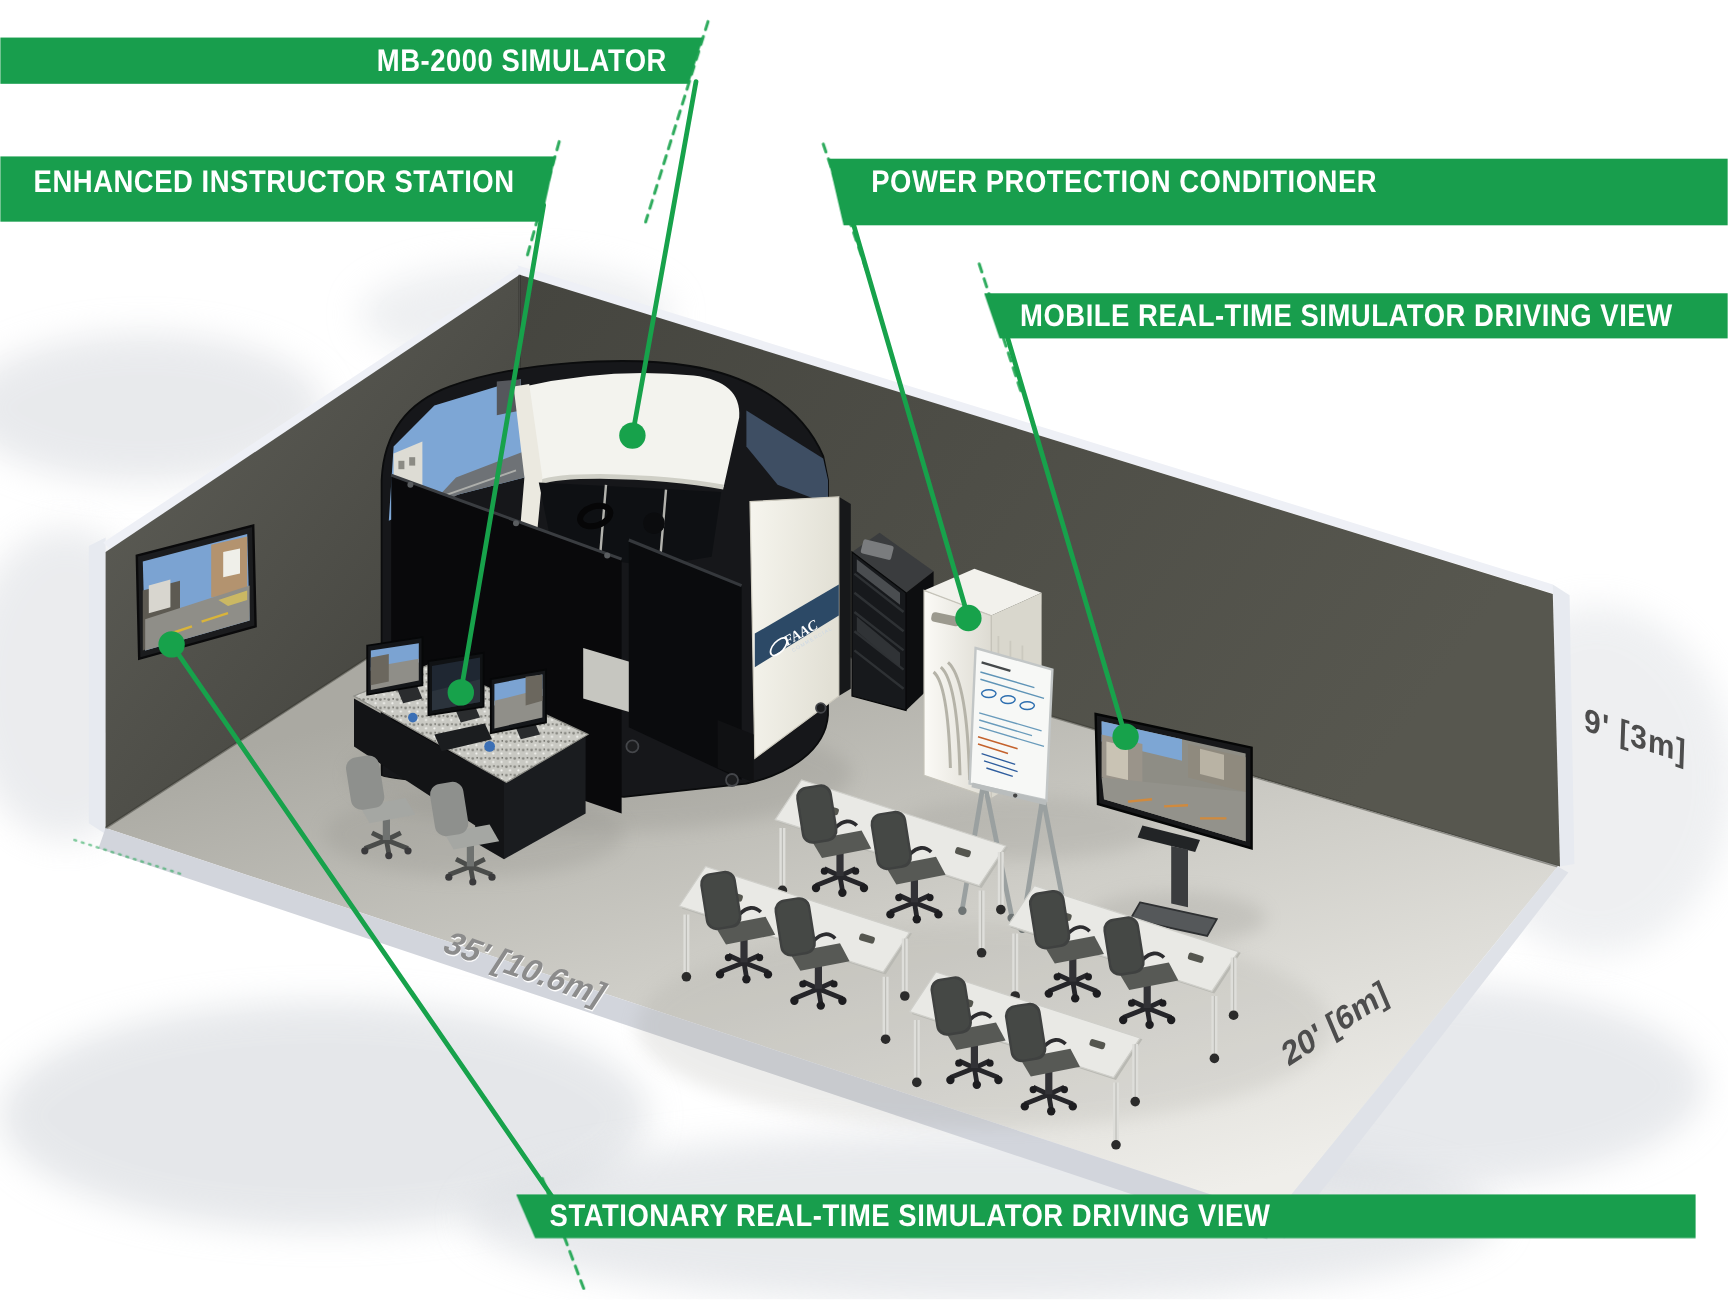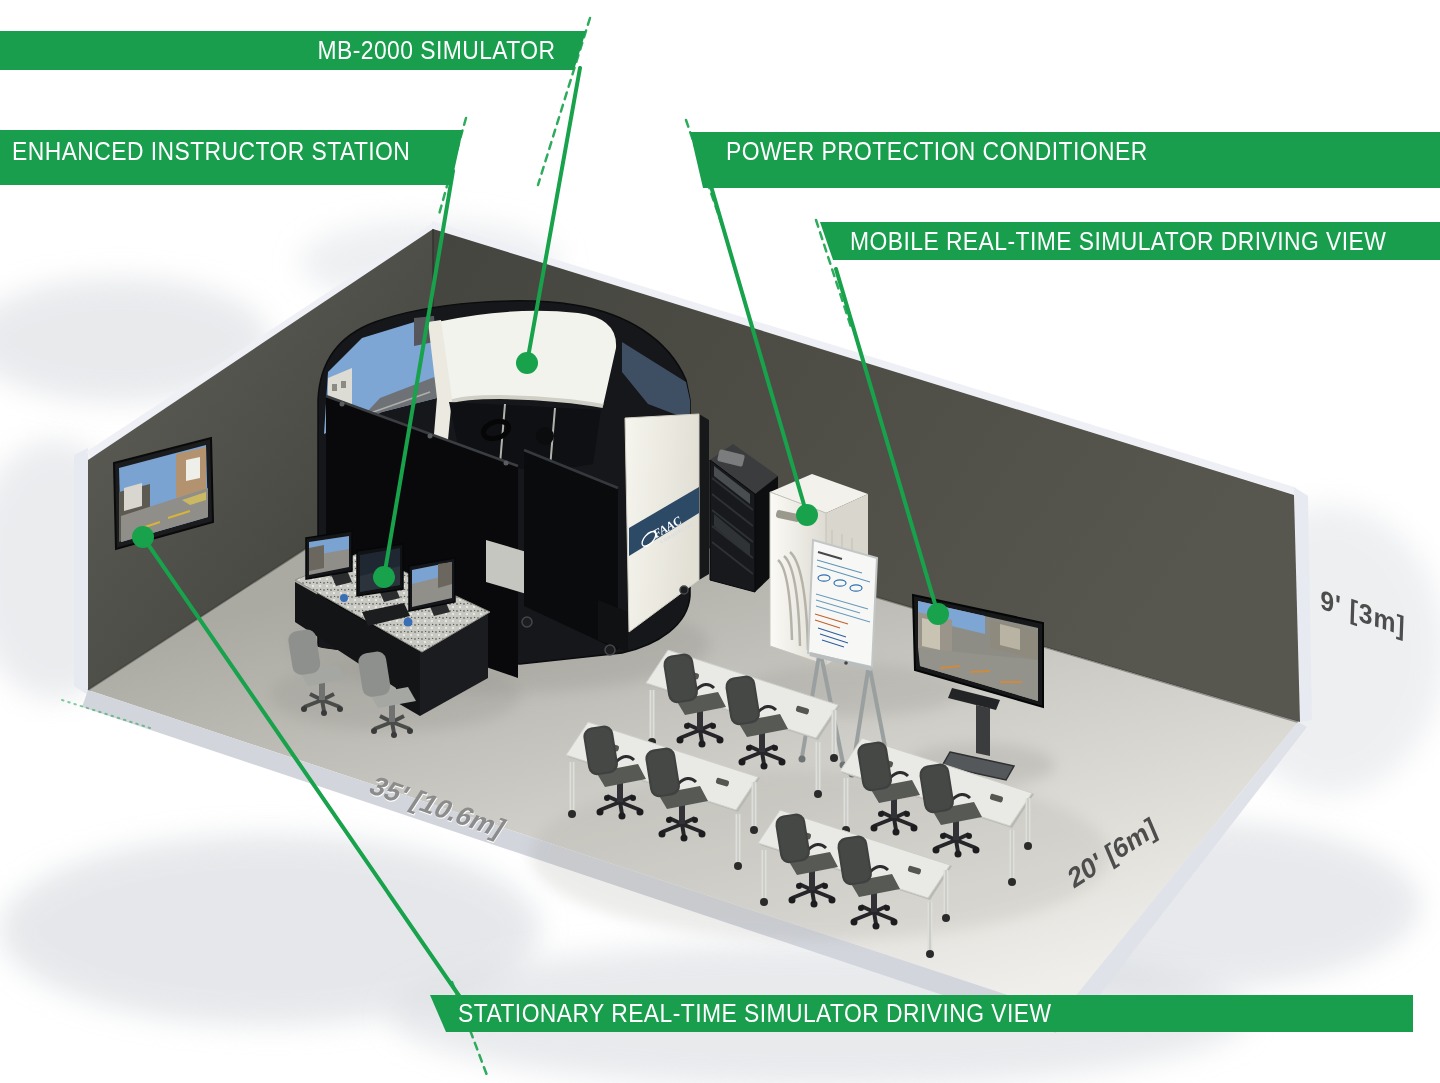--- a/index.html
+++ b/index.html
@@ -1,32 +1,32 @@
 <!DOCTYPE html>
 <html><head>
 <meta charset="utf-8">
 <style>
   html,body{margin:0;padding:0;background:#fff;}
   .stage{position:relative;width:1440px;height:1083px;overflow:hidden;background:#ffffff;
          font-family:"Liberation Sans",sans-serif;}
   .scene-svg{position:absolute;left:0;top:0;}
   
-  .banner{position:absolute;background:#189E4D;color:#fff;font-weight:400;font-size:26px;
+  .banner{position:absolute;background:#189E4D;color:#fff;font-weight:700;font-size:26px;
           white-space:nowrap;overflow:hidden;}
   .banner .txt{display:inline-block;transform:scaleX(.88);transform-origin:left center;
                letter-spacing:.5px;}
   .banner.right-align{text-align:right;}
   .banner.right-align .txt{transform-origin:right center;}
   #banner-mb2000{left:0;top:31px;width:586px;height:39px;line-height:39px;
       clip-path:polygon(0 0,100% 0,calc(100% - 12px) 100%,0 100%);padding-right:30px;box-sizing:border-box;}
   #banner-instructor{left:0;top:130px;width:463px;height:55px;line-height:42px;
-      clip-path:polygon(0 0,100% 0,calc(100% - 12px) 100%,0 100%);padding-left:12px;box-sizing:border-box;text-align:center;}
+      clip-path:polygon(0 0,100% 0,calc(100% - 12px) 100%,0 100%);padding-left:28px;box-sizing:border-box;text-align:center;}
   #banner-power{left:690px;top:132px;width:750px;height:56px;line-height:38px;
       clip-path:polygon(0 0,100% 0,100% 100%,13px 100%);padding-left:36px;box-sizing:border-box;}
-  #banner-mobile{left:820px;top:222px;width:620px;height:38px;line-height:38px;
+  #banner-mobile{left:820px;top:244px;width:620px;height:38px;line-height:38px;
       clip-path:polygon(0 0,100% 0,100% 100%,13px 100%);padding-left:30px;box-sizing:border-box;}
   #banner-stationary{left:430px;top:995px;width:983px;height:37px;line-height:37px;
       clip-path:polygon(0 0,100% 0,100% 100%,16px 100%);padding-left:28px;box-sizing:border-box;}
   
   .dim{position:absolute;font-weight:700;white-space:nowrap;}
   #dim-length{left:368px;top:792px;font-size:27px;color:#8c8c8c;
       transform:rotate(19deg) skewX(-14deg);text-shadow:1px 1px 0 #fdfdfd;}
   #dim-depth{left:1062px;top:838px;font-size:27px;color:#4d4d4d;
       transform:rotate(-33deg) skewX(-10deg);}
   #dim-height{left:1318px;top:598px;font-size:26px;color:#4d4d4d;letter-spacing:1px;

